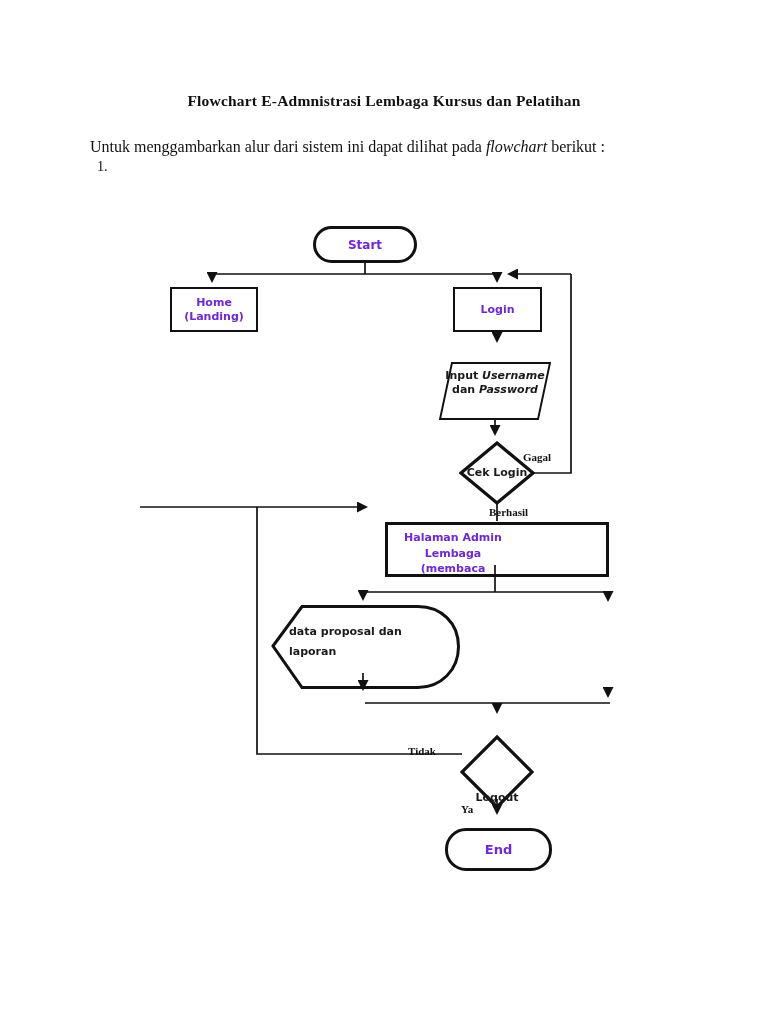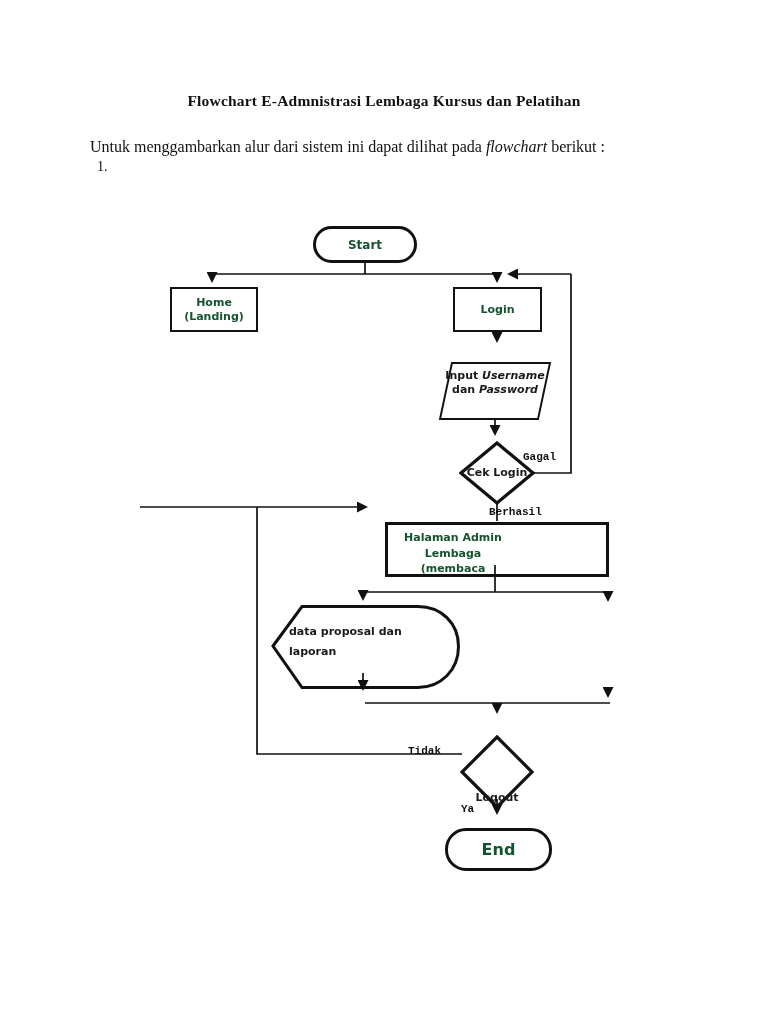--- a/index.html
+++ b/index.html
@@ -11,33 +11,33 @@
              font-size:15.5px;font-weight:700;letter-spacing:.2px;}
   .intro{position:absolute;left:90px;top:126px;width:600px;font-size:16px;margin-top:12px;}
   .li-num{position:absolute;left:97px;top:158px;font-size:14.2px;}
   .li-body{position:absolute;left:118px;top:158px;width:558px;font-size:14.6px;
            line-height:22px;text-align:justify;}
 
   
   .node{position:absolute;background:#fff;box-sizing:border-box;z-index:2;
         display:flex;align-items:center;justify-content:center;flex-direction:column;
         font-family:"DejaVu Sans", sans-serif;font-size:11px;font-weight:600;
-        color:#14532d;text-align:center;line-height:14px;}
+        color:#6d28d9;text-align:center;line-height:14px;}
   .shape-svg{position:absolute;left:0;top:0;z-index:2;}
   .shape-label{position:absolute;z-index:3;font-family:"DejaVu Sans", sans-serif;
         font-size:11px;font-weight:600;color:#1a1a1a;text-align:center;line-height:14px;}
-  .edge-label{position:absolute;z-index:4;font-family:Liberation Mono, monospace;
+  .edge-label{position:absolute;z-index:4;font-family:Liberation Serif, serif;
         font-size:11px;font-weight:700;color:#111;}
   #connector-layer{position:absolute;left:0;top:0;z-index:5;pointer-events:none;}
 
   
   #node-start{left:313px;top:226px;width:104px;height:37px;border:3.4px solid #111;
               border-radius:19px;font-size:12px;font-weight:700;}
   #node-end{left:445px;top:828px;width:107px;height:43px;border:3.4px solid #111;
-            border-radius:21px;font-size:16px;font-weight:700;}
+            border-radius:21px;font-size:13px;font-weight:700;}
   
   #node-home{left:170px;top:287px;width:88px;height:45px;border:2.6px solid #111;}
   #node-login{left:453px;top:287px;width:89px;height:45px;border:2.6px solid #111;}
   #node-halaman{left:385px;top:522px;width:224px;height:55px;border:3px solid #111;
                 align-items:flex-start;justify-content:flex-start;}
   #halaman-text{margin:5px 0 0 10px;width:110px;line-height:15.5px;text-align:center;}
   
   .par-wrap{position:absolute;z-index:2;}
   .par-skew{position:absolute;left:0;top:0;right:0;bottom:0;border:2.6px solid #111;
             background:#fff;box-sizing:border-box;}

